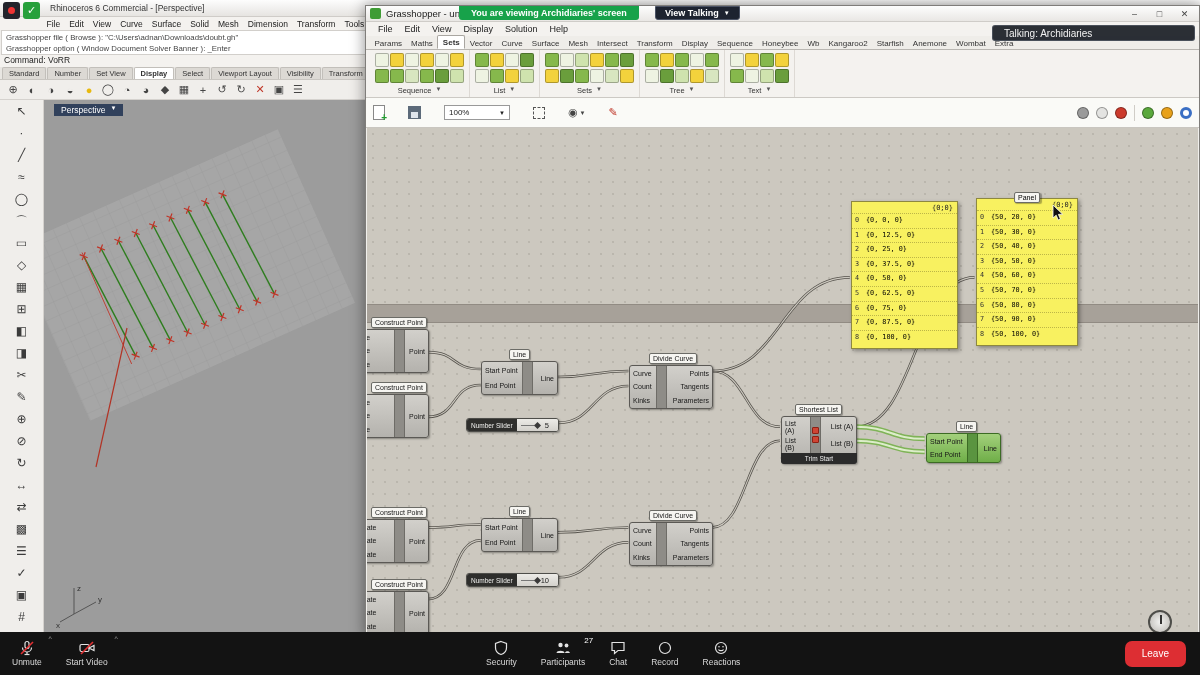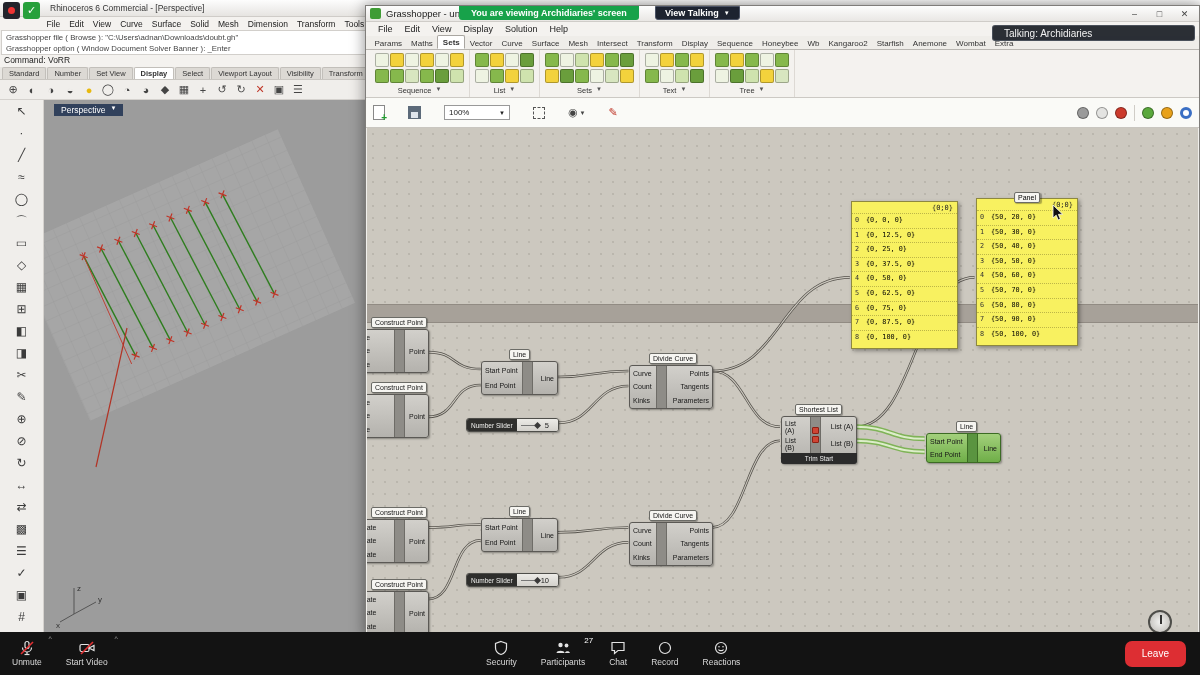--- a/index.html
+++ b/index.html
@@ -384,50 +384,50 @@
             <span class="gh-gi" style="background: rgb(243, 210, 60);"></span>
           </div>
         <div class="gh-glabel">
             <span>Sets</span>
             <span class="car">▼</span>
           </div>
       </div>
       <div class="gh-group">
         <div class="gh-gicons">
 
+        <span class="gh-gi" style="background: rgb(134, 184, 76);"></span>
+            <span class="gh-gi" style="background: rgb(238, 243, 226);"></span>
+            <span class="gh-gi" style="background: rgb(243, 210, 60);"></span>
+            <span class="gh-gi" style="background: rgb(106, 158, 60);"></span>
+            <span class="gh-gi" style="background: rgb(134, 184, 76);"></span>
+            <span class="gh-gi" style="background: rgb(207, 227, 174);"></span>
+            <span class="gh-gi" style="background: rgb(238, 243, 226);"></span>
+            <span class="gh-gi" style="background: rgb(243, 210, 60);"></span>
+            <span class="gh-gi" style="background: rgb(134, 184, 76);"></span>
+            <span class="gh-gi" style="background: rgb(216, 230, 192);"></span>
+          </div>
+        <div class="gh-glabel">
+            <span>Tree</span>
+            <span class="car">▼</span>
+          </div>
+      </div>
+      <div class="gh-group">
+        <div class="gh-gicons">
+
         <span class="gh-gi" style="background: rgb(238, 243, 226);"></span>
             <span class="gh-gi" style="background: rgb(134, 184, 76);"></span>
             <span class="gh-gi" style="background: rgb(243, 210, 60);"></span>
             <span class="gh-gi" style="background: rgb(238, 243, 226);"></span>
             <span class="gh-gi" style="background: rgb(134, 184, 76);"></span>
             <span class="gh-gi" style="background: rgb(207, 227, 174);"></span>
             <span class="gh-gi" style="background: rgb(243, 210, 60);"></span>
             <span class="gh-gi" style="background: rgb(106, 158, 60);"></span>
           </div>
         <div class="gh-glabel">
             <span>Text</span>
-            <span class="car">▼</span>
-          </div>
-      </div>
-      <div class="gh-group">
-        <div class="gh-gicons">
-
-        <span class="gh-gi" style="background: rgb(134, 184, 76);"></span>
-            <span class="gh-gi" style="background: rgb(238, 243, 226);"></span>
-            <span class="gh-gi" style="background: rgb(243, 210, 60);"></span>
-            <span class="gh-gi" style="background: rgb(106, 158, 60);"></span>
-            <span class="gh-gi" style="background: rgb(134, 184, 76);"></span>
-            <span class="gh-gi" style="background: rgb(207, 227, 174);"></span>
-            <span class="gh-gi" style="background: rgb(238, 243, 226);"></span>
-            <span class="gh-gi" style="background: rgb(243, 210, 60);"></span>
-            <span class="gh-gi" style="background: rgb(134, 184, 76);"></span>
-            <span class="gh-gi" style="background: rgb(216, 230, 192);"></span>
-          </div>
-        <div class="gh-glabel">
-            <span>Tree</span>
             <span class="car">▼</span>
           </div>
       </div>
     </div>
     <div class="gh-canvasbar">
       <span class="doc-icon"></span>
       <span class="save-icon"></span>
       <div class="zoom-select">
         <span>100%</span>
         <span style="font-size:6px">▼</span>

